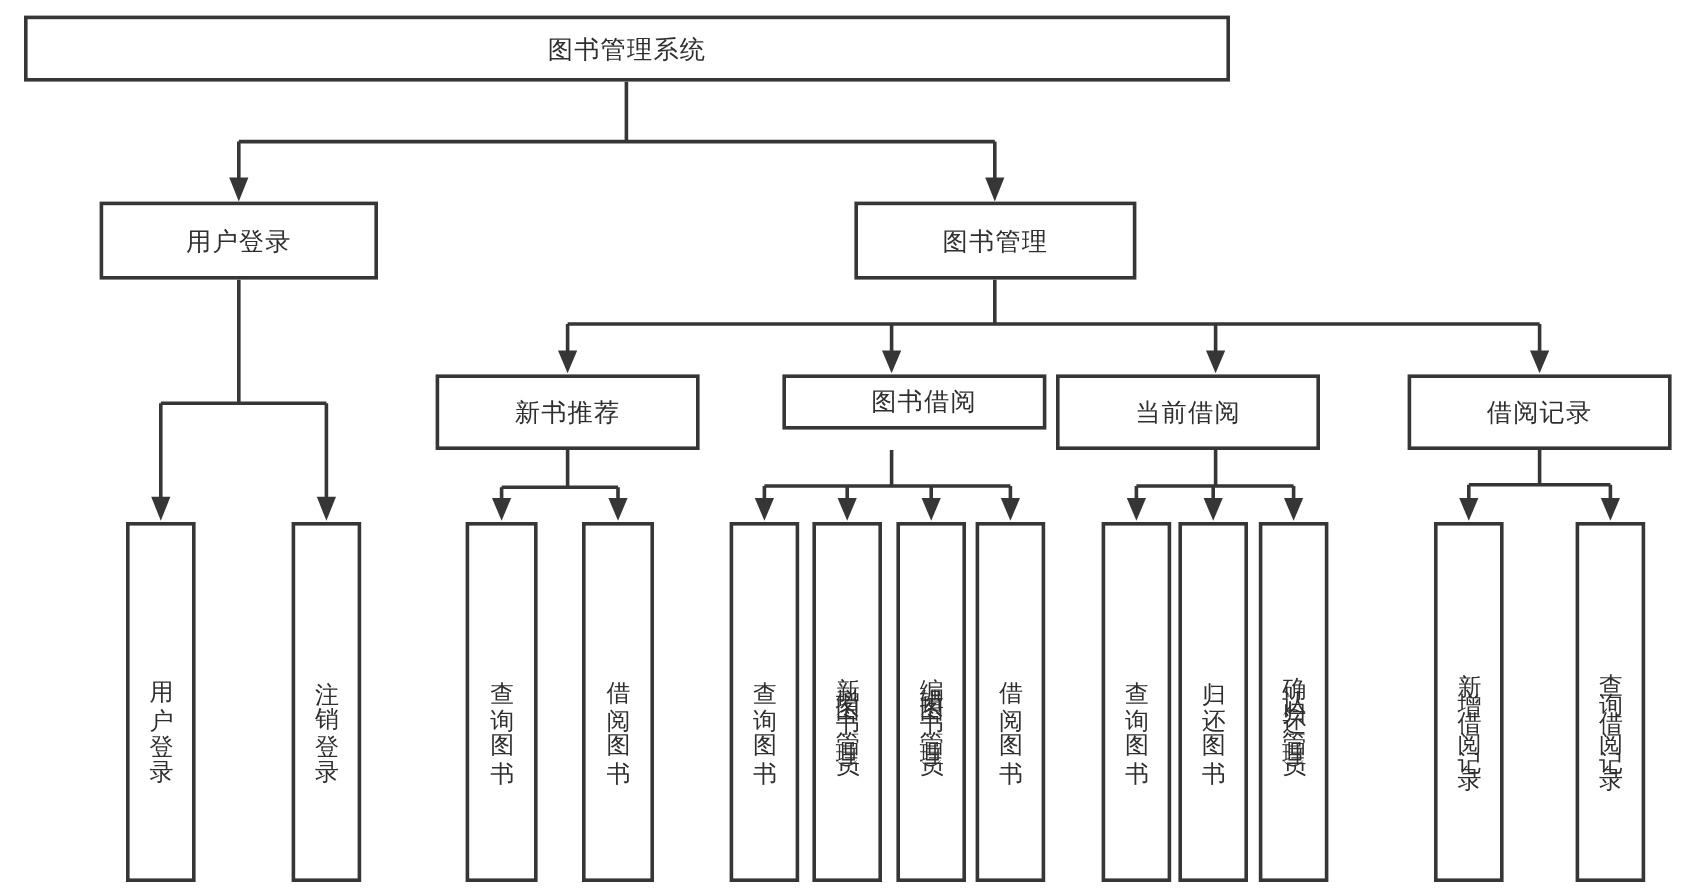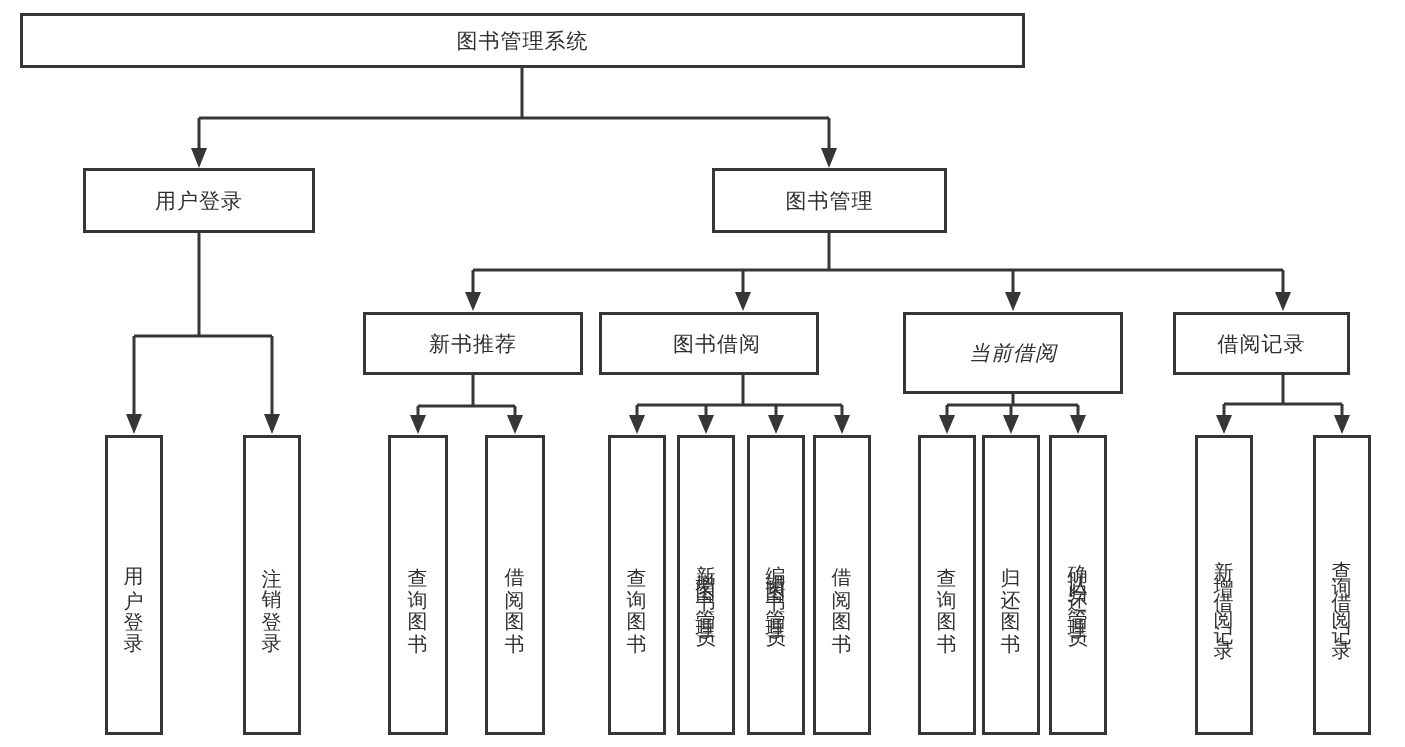--- a/index.html
+++ b/index.html
@@ -28,23 +28,23 @@
     font-size:20px;line-height:1;white-space:nowrap;
   }
   .leaf .spread{letter-spacing:22px;margin-bottom:-22px;}
   .leaf .mid{letter-spacing:16px;margin-bottom:-16px;}
   .leaf .tight{letter-spacing:9px;margin-bottom:-9px;}
   
   .n-root{left:20px;top:13px;width:1005px;height:55px;}
   .n-l2a{left:83px;top:168px;width:232px;height:65px;}
   .n-l2b{left:712px;top:168px;width:235px;height:65px;}
   .n-l3a{left:363px;top:312px;width:220px;height:63px;}
-  .n-l3b{left:599px;top:312px;width:220px;height:63px;padding-left:16px;}
-  .n-l3c{left:903px;top:312px;width:220px;height:82px;font-style:italic;}
-  .n-l3d{left:1173px;top:312px;width:177px;height:63px;}
+  .n-l3b{left:652px;top:312px;width:220px;height:46px;padding-left:16px;}
+  .n-l3c{left:880px;top:312px;width:220px;height:63px;}
+  .n-l3d{left:1173px;top:312px;width:220px;height:63px;}
   
   .leaf{top:435px;width:58px;height:300px;}
   .lf-1a{left:105px;} .lf-1b{left:243px;}
   .lf-2a{left:388px;width:60px;} .lf-2b{left:485px;width:60px;}
   .lf-3a{left:608px;} .lf-3b{left:677px;} .lf-3c{left:747px;} .lf-3d{left:813px;}
   .lf-4a{left:918px;} .lf-4b{left:982px;} .lf-4c{left:1049px;}
   .lf-5a{left:1195px;} .lf-5b{left:1313px;}
   .watermark{
     position:absolute;z-index:3;right:5px;bottom:3px;
     font-size:19px;color:var(--wm);letter-spacing:1px;white-space:nowrap;

